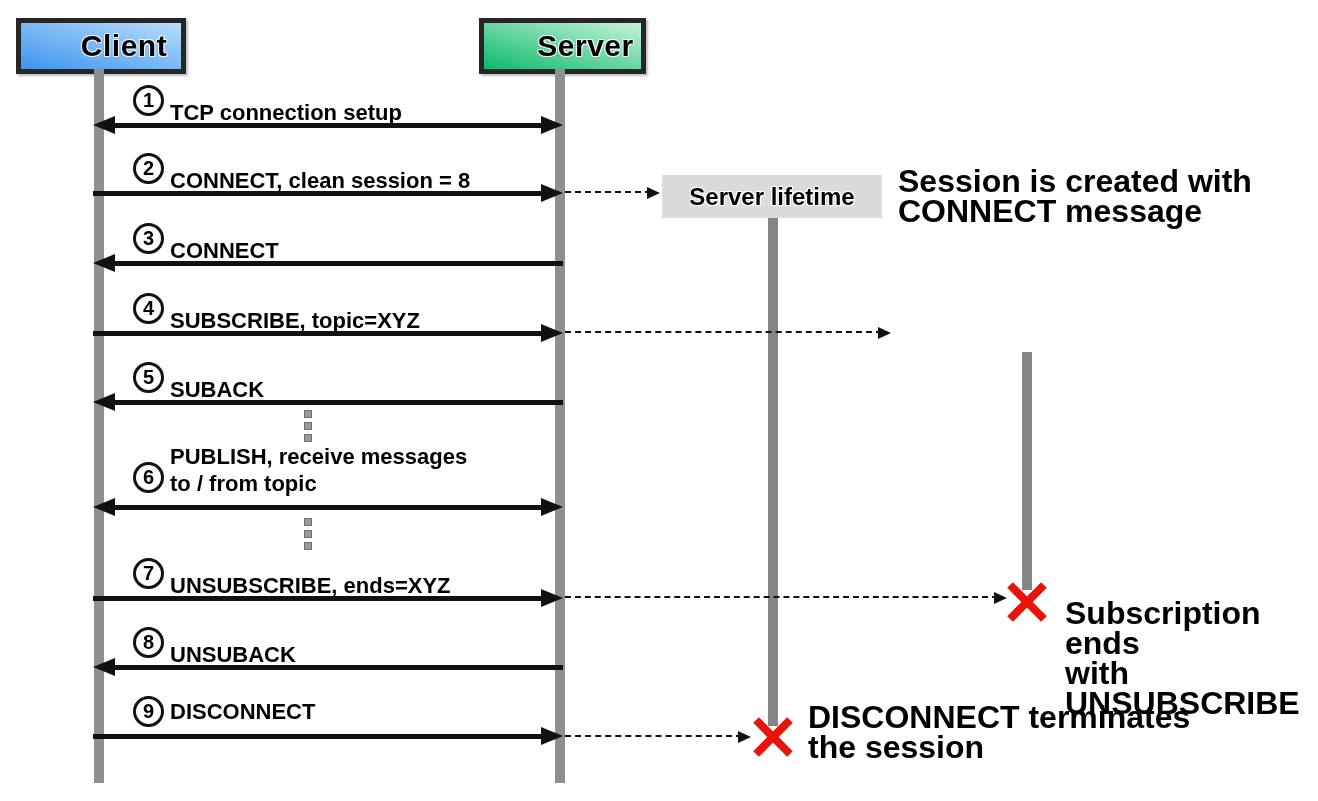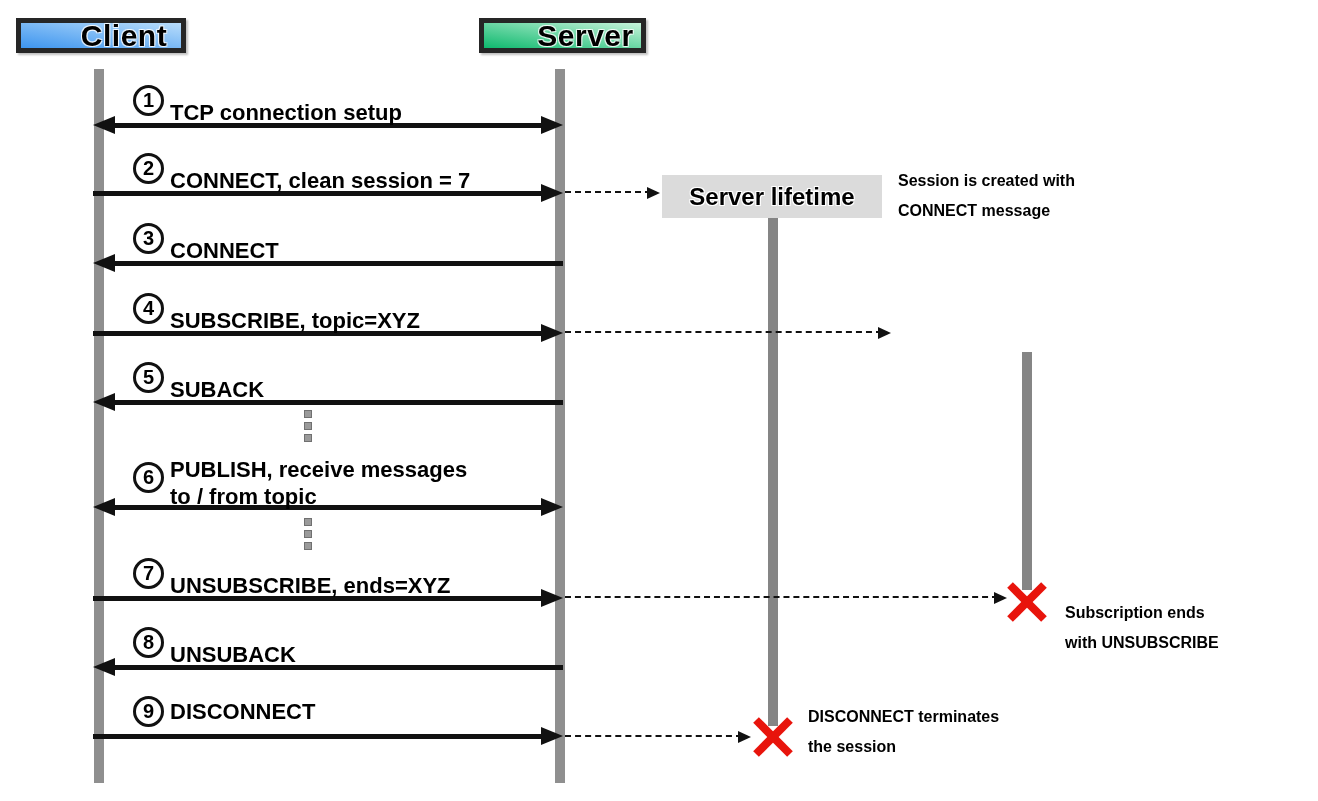--- a/index.html
+++ b/index.html
@@ -2,21 +2,21 @@
 <html><head>
 <meta charset="utf-8">
 <style>
   html,body{margin:0;padding:0;background:#fff;}
   .canvas{
     position:relative;width:1318px;height:801px;background:#ffffff;overflow:hidden;
     font-family:"Liberation Sans",sans-serif;font-weight:700;color:#000;
   }
   
   .actor{
-    position:absolute;top:18px;height:35px;box-sizing:border-box;
+    position:absolute;top:18px;height:56px;box-sizing:border-box;
     border:5px solid #262626;display:flex;align-items:center;justify-content:center;
     font-size:30px;letter-spacing:0.5px;
     text-shadow:-1px -1px 0 rgba(255,255,255,.7),1px -1px 0 rgba(255,255,255,.7),-1px 1px 0 rgba(255,255,255,.7),1px 1px 0 rgba(255,255,255,.7);
     box-shadow:2px 2px 2px rgba(0,0,0,.25);
     padding-left:46px;
   }
   .actor-client{left:16px;width:170px;background:linear-gradient(to top right,#3d95ef,#b9ddfb);}
   .actor-server{left:479px;width:167px;background:linear-gradient(to top right,#0eb96e,#c6f3da);align-items:center;}
   
   .lifeline{position:absolute;top:69px;height:714px;width:10px;background:#8f8f8f;}
@@ -55,36 +55,36 @@
   .ltline-session{left:768px;top:216px;height:510px;}
   .ltline-subscription{left:1022px;top:352px;height:238px;}
   
   .xmark{position:absolute;width:44px;height:44px;z-index:6;}
   .xmark i{position:absolute;top:18px;left:-2px;width:48px;height:8px;background:#e8140c;display:block;}
   .xmark i.b1{transform:rotate(45deg);}
   .xmark i.b2{transform:rotate(-45deg);}
   .xmark-subscription{left:1005px;top:580px;}
   .xmark-session{left:751px;top:715px;}
   
-  .note{position:absolute;font-size:16px;line-height:30px;white-space:pre-line;z-index:4;}
+  .note{position:absolute;font-size:32px;line-height:30px;white-space:pre-line;z-index:4;}
   .note-session{left:898px;top:166px;}
   .note-subscription{left:1065px;top:578px;margin-top:20px;}
   .note-disconnect{left:808px;top:702px;}
   
   .dots{position:absolute;left:304px;display:flex;flex-direction:column;gap:4px;z-index:3;}
   .dots span{width:8px;height:8px;background:#9a9a9a;border:1px solid #707070;box-sizing:border-box;display:block;}
   .dots-a{top:410px;}
   .dots-b{top:518px;}
   
   .r1 .arrow{top:115px}.r1 .numcircle{top:85px}.r1 .msglabel{top:83px}
   .r2 .arrow{top:183px}.r2 .numcircle{top:153px}.r2 .msglabel{top:151px}
   .r3 .arrow{top:253px}.r3 .numcircle{top:223px}.r3 .msglabel{top:221px}
   .r4 .arrow{top:323px}.r4 .numcircle{top:293px}.r4 .msglabel{top:291px}
   .r5 .arrow{top:392px}.r5 .numcircle{top:362px}.r5 .msglabel{top:360px}
-  .r6 .arrow{top:497px}.r6 .numcircle{top:462px}.r6 .msglabel{top:440px}
+  .r6 .arrow{top:497px}.r6 .numcircle{top:462px}.r6 .msglabel{top:427px}
   .r7 .arrow{top:588px}.r7 .numcircle{top:558px}.r7 .msglabel{top:556px}
   .r8 .arrow{top:657px}.r8 .numcircle{top:627px}.r8 .msglabel{top:625px}
   .r9 .arrow{top:726px}.r9 .numcircle{top:696px}.r9 .msglabel{top:682px}
   .da-session{left:565px;top:187px;width:95px;}
   .da-subscription{left:565px;top:327px;width:326px;}
   .da-unsub{left:565px;top:592px;width:442px;}
   .da-disconnect{left:565px;top:731px;width:186px;}
 </style>
 </head>
 <body>
@@ -110,21 +110,21 @@
         <i class="shaft"></i>
         <i class="head-l"></i>
         <i class="head-r"></i>
       </div>
   </div>
 
   <div class="r2">
     <div class="numcircle">
         <span>2</span>
       </div>
-    <div class="msglabel">CONNECT, clean session = 7</div>
+    <div class="msglabel">CONNECT, clean session = 8</div>
     <div class="arrow dir-right">
         <i class="shaft"></i>
         <i class="head-r"></i>
       </div>
   </div>
 
   <div class="r3">
     <div class="numcircle">
         <span>3</span>
       </div>

